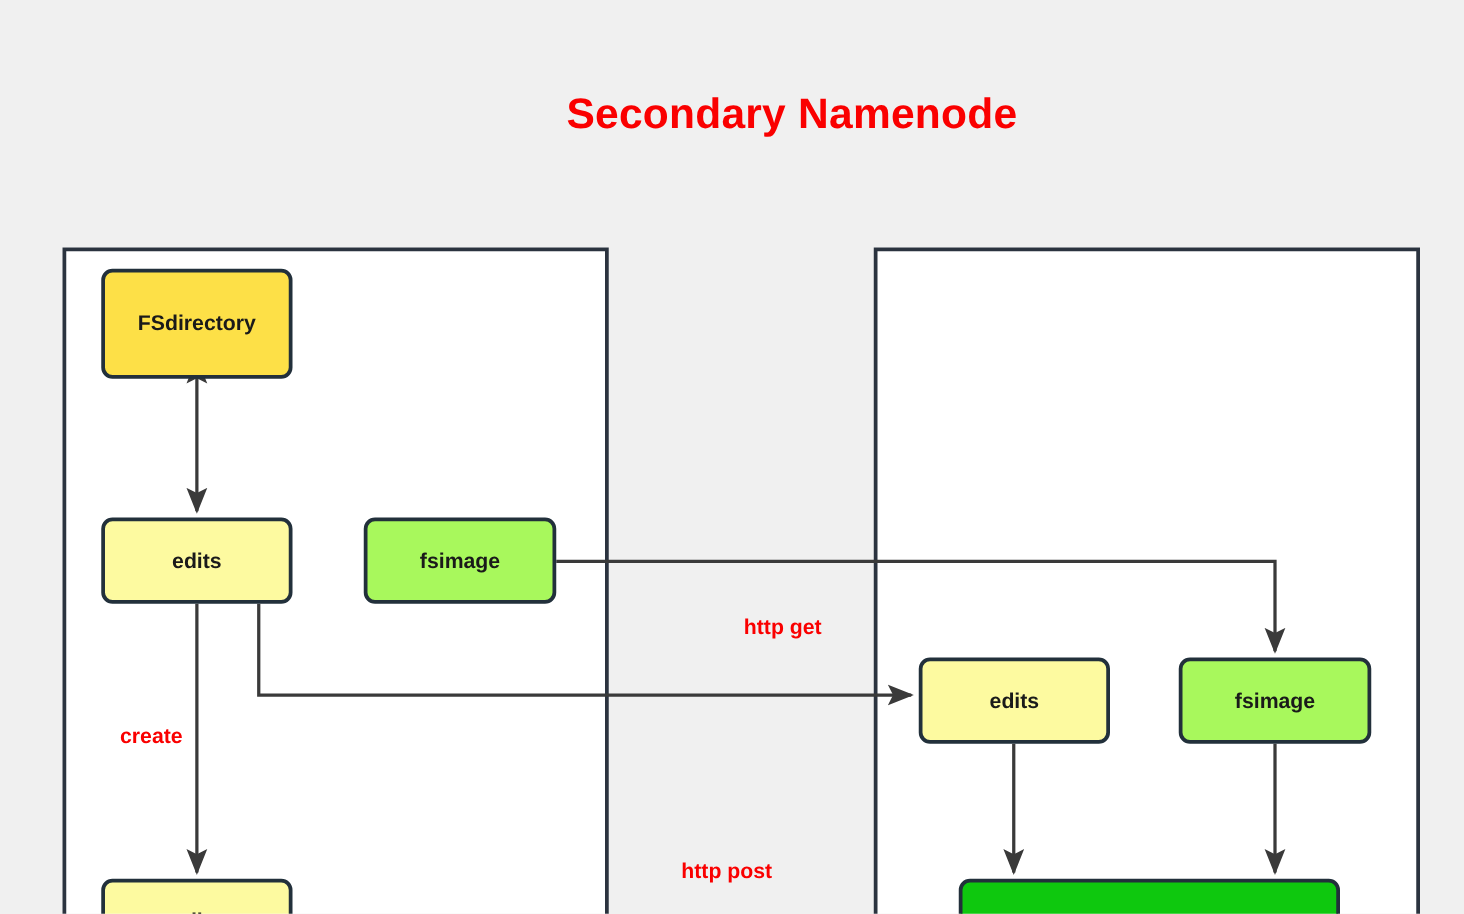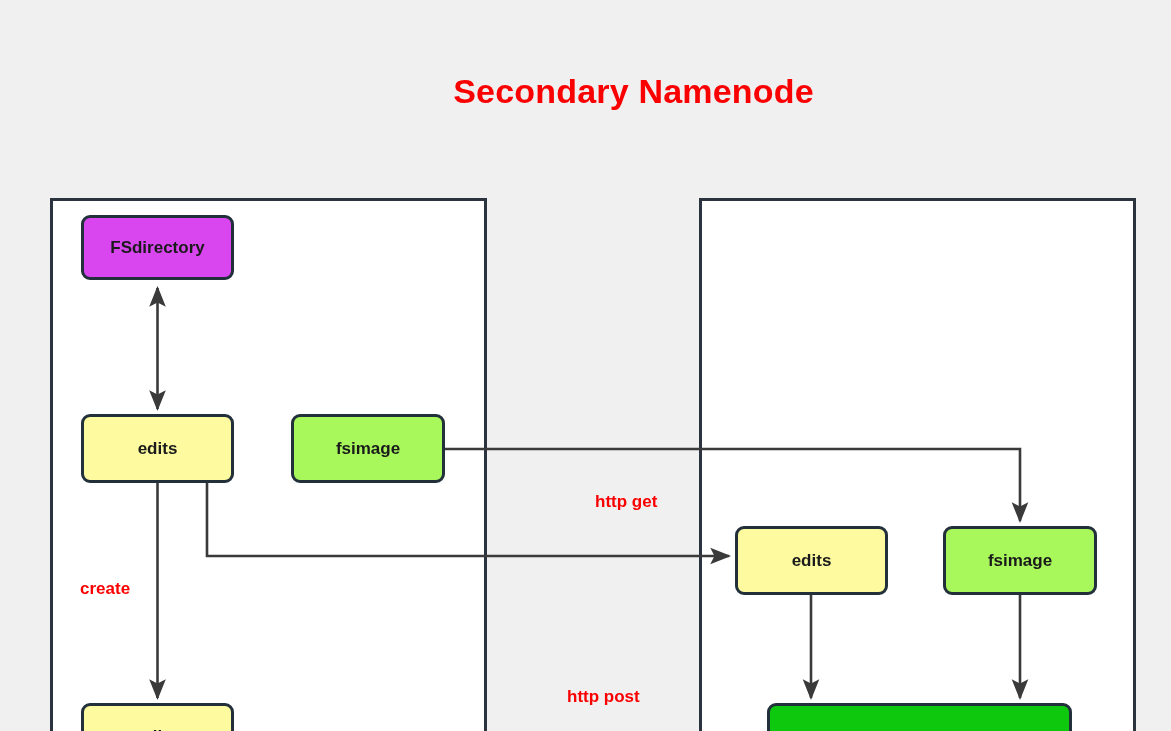--- a/index.html
+++ b/index.html
@@ -56,22 +56,22 @@
     box-sizing: border-box;
     display: flex;
     align-items: center;
     justify-content: center;
     color: #1a1a1a;
     font-size: 17px;
     font-weight: bold;
     z-index: 5;
   }
   #node-fsdirectory {
-    left: 81px; top: 215px; width: 153px; height: 65px;
-    background: #d946ef;
+    left: 81px; top: 215px; width: 153px; height: 88px;
+    background: #fde047;
   }
   #node-edits-left {
     left: 81px; top: 414px; width: 153px; height: 69px;
     background: #fdfaa0;
   }
   #node-fsimage-left {
     left: 291px; top: 414px; width: 154px; height: 69px;
     background: #a8f85c;
   }
   #node-edits-bottom-left {
@@ -96,22 +96,22 @@
   }
   .edge-label {
     position: absolute;
     color: #fa0000;
     font-size: 17px;
     font-weight: bold;
     white-space: nowrap;
     z-index: 6;
   }
   #label-http-get { left: 551px; top: 492px; margin-left: 44px; }
-  #label-http-post { left: 545px; top: 687px; margin-left: 22px; }
-  #label-create { left: 80px; top: 579px; }
+  #label-http-post { left: 545px; top: 687px; }
+  #label-create { left: 96px; top: 579px; }
   #edges {
     position: absolute;
     left: 0; top: 0;
     width: 1171px;
     height: 731px;
     z-index: 3;
     pointer-events: none;
   }
 </style>
 </head>

